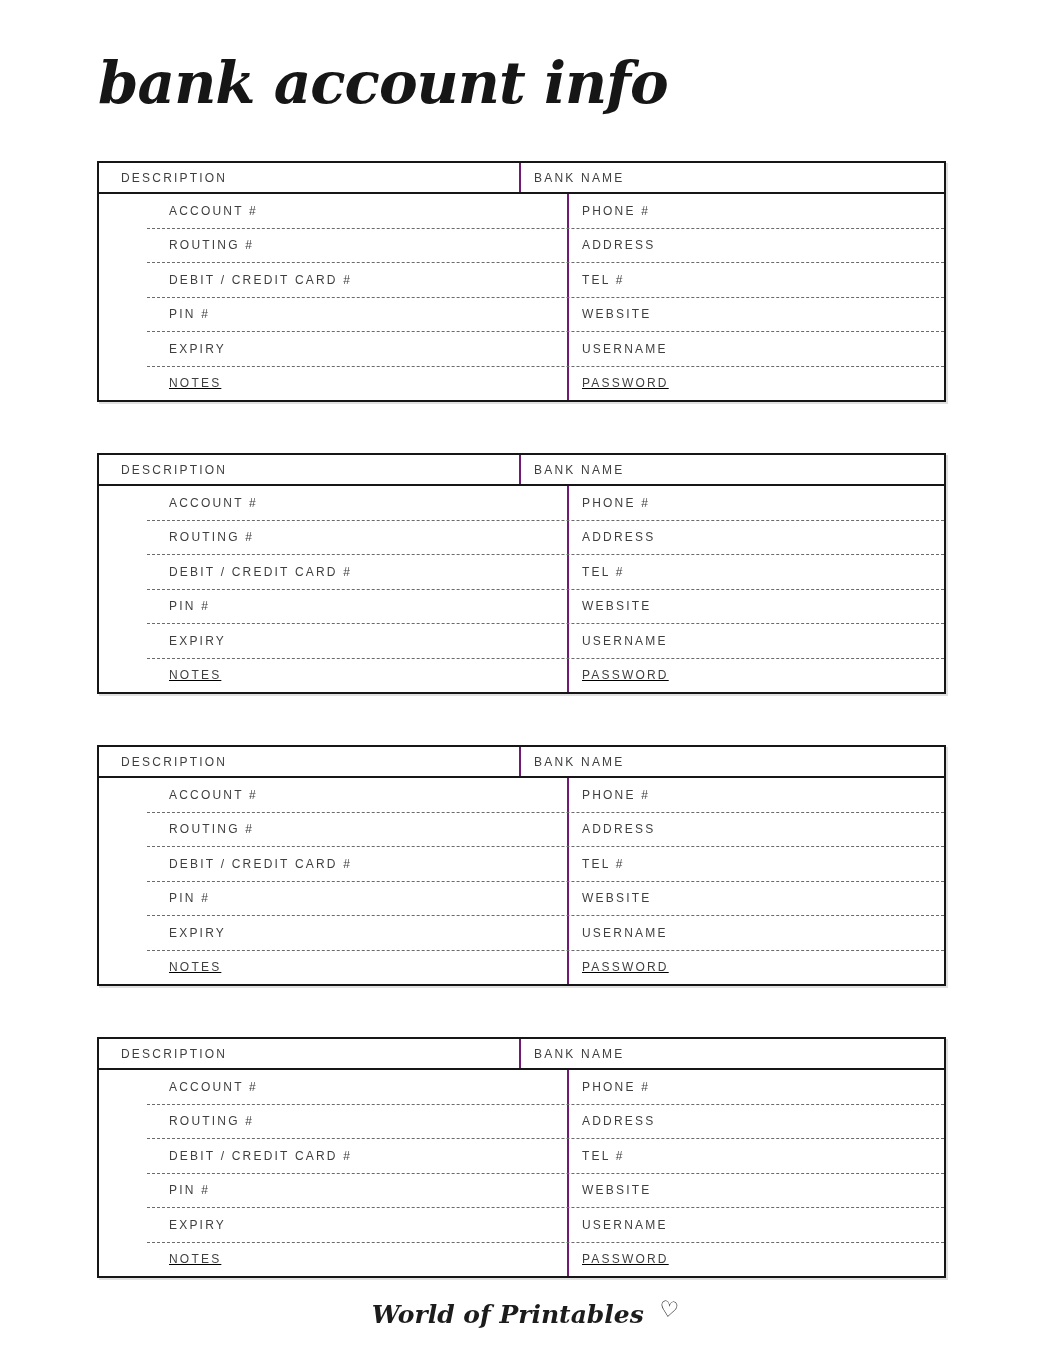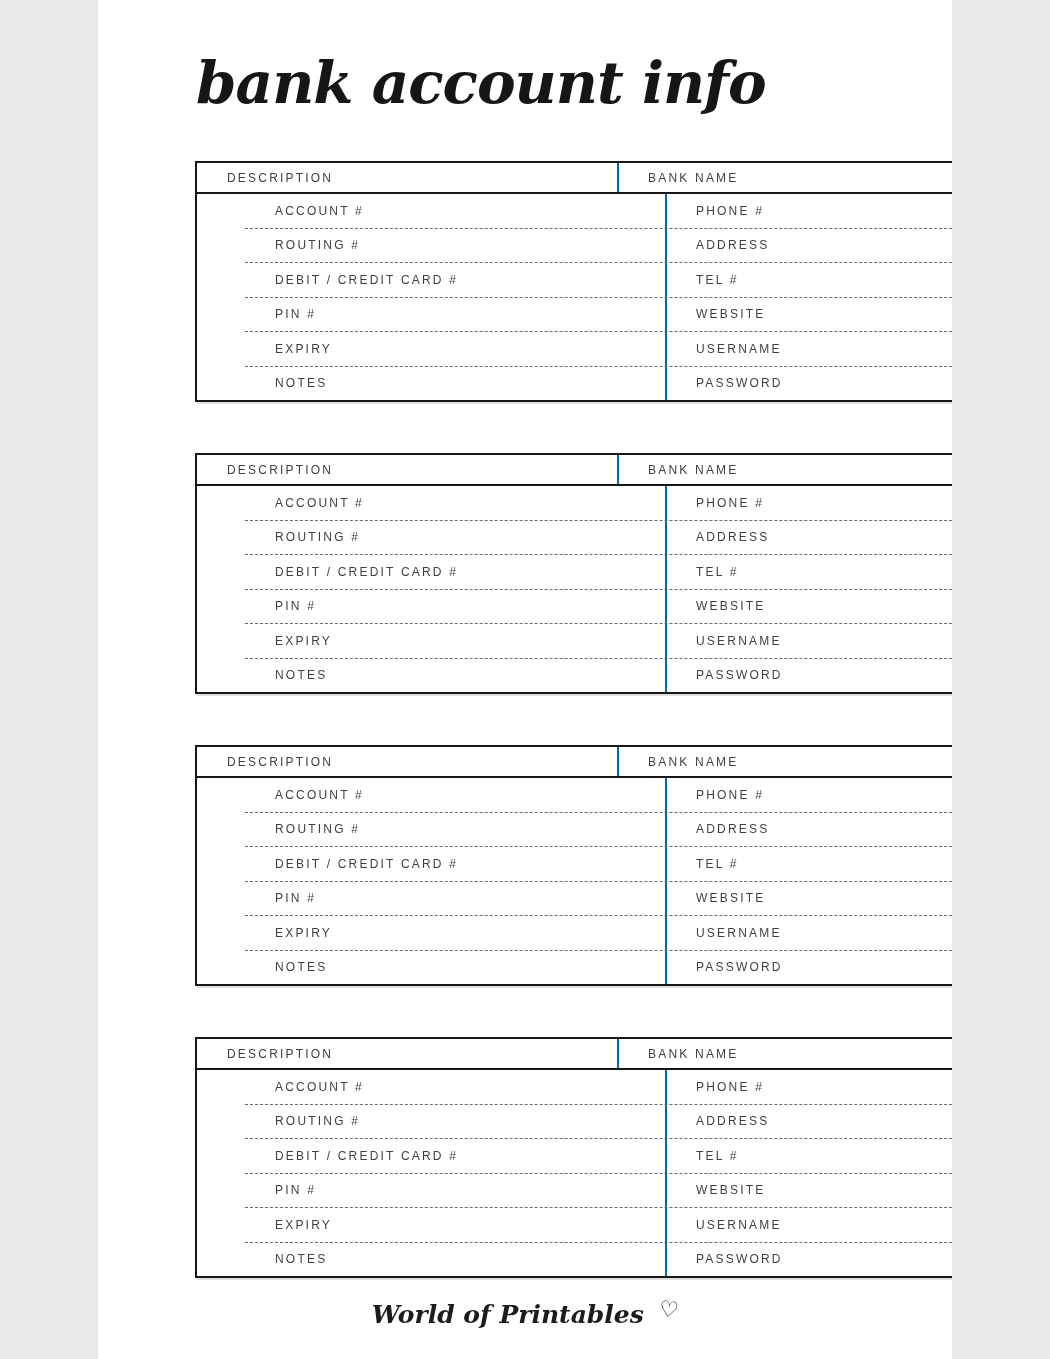--- a/index.html
+++ b/index.html
@@ -1,21 +1,21 @@
 <!DOCTYPE html>
 <html><head>
 <meta charset="utf-8">
 <style>
   * { margin: 0; padding: 0; box-sizing: border-box; }
 
   html, body { background: #e9e9e9; }
 
   .page {
     position: relative;
-    width: 854px;
+    width: 1050px;
     height: 1359px;
     background: #ffffff;
     margin: 0 auto;
     font-family: "Liberation Sans", sans-serif;
     overflow: hidden;
   }
 
   .title {
     position: absolute;
     left: 98px;
@@ -51,40 +51,40 @@
   .row {
     display: flex;
     flex: 1 1 auto;
     min-height: 0;
   }
   .row.header {
     flex: 0 0 31px;
     border-bottom: 2px solid #161616;
   }
   .row.body { border-bottom: 1px dashed #6b6b6b; margin-left: 48px; }
-  .row.body:last-child { border-bottom: none; }
+  .row.body:last-child { border-bottom: none; text-decoration: underline; }
 
   .cell {
     display: flex;
     align-items: center;
     font-size: 12px;
     letter-spacing: 2.2px;
     color: #3f3f3f;
     white-space: nowrap;
     overflow: hidden;
   }
   .cell.left {
     width: 420px;
     flex: 0 0 420px;
-    padding-left: 30px;
+    padding-left: 22px;
   }
   .cell.right {
     flex: 1 1 auto;
-    border-left: 2px solid #0369a1;
-    padding-left: 29px;
+    border-left: 2px solid #701a75;
+    padding-left: 13px;
   }
 
   .footer {
     position: absolute;
     top: 1296px;
     left: 0;
     width: 100%;
     text-align: center;
     font-family: "DejaVu Serif", serif;
     font-style: italic;

